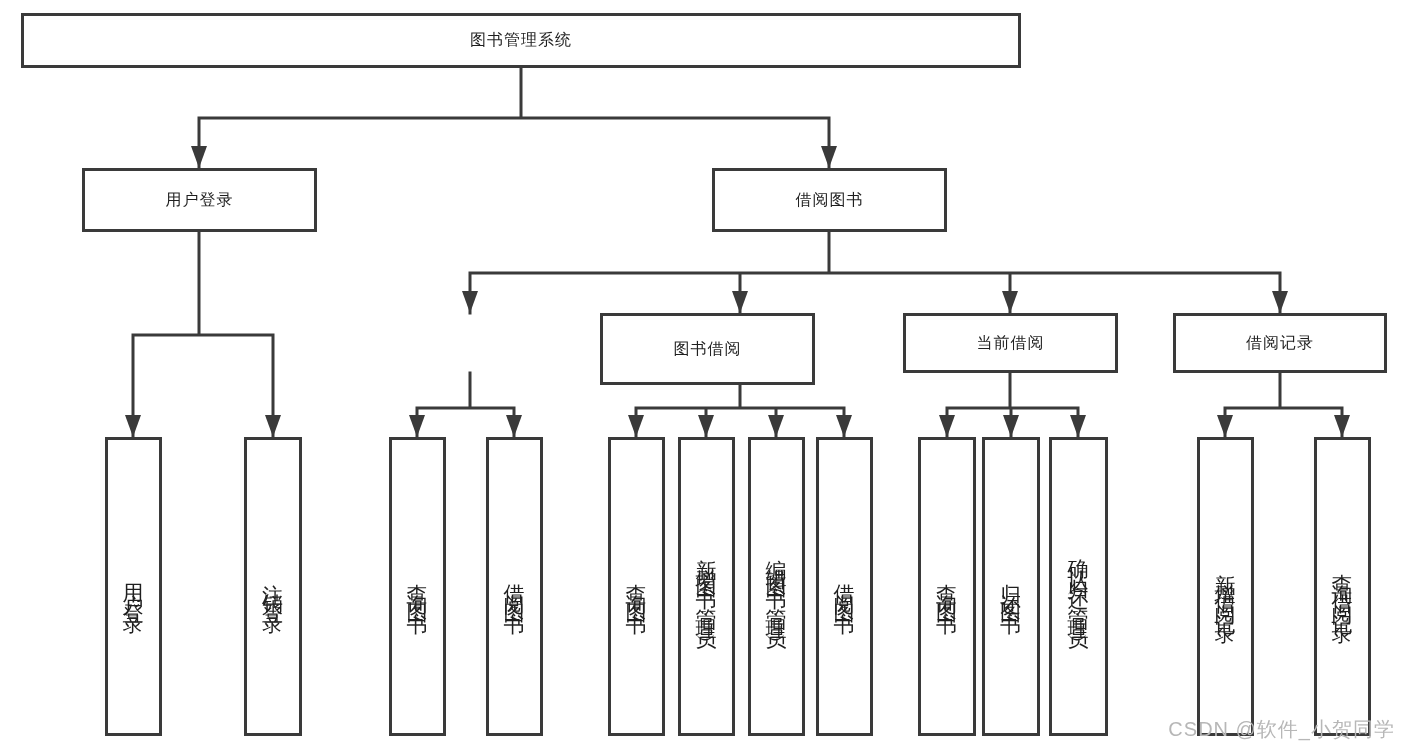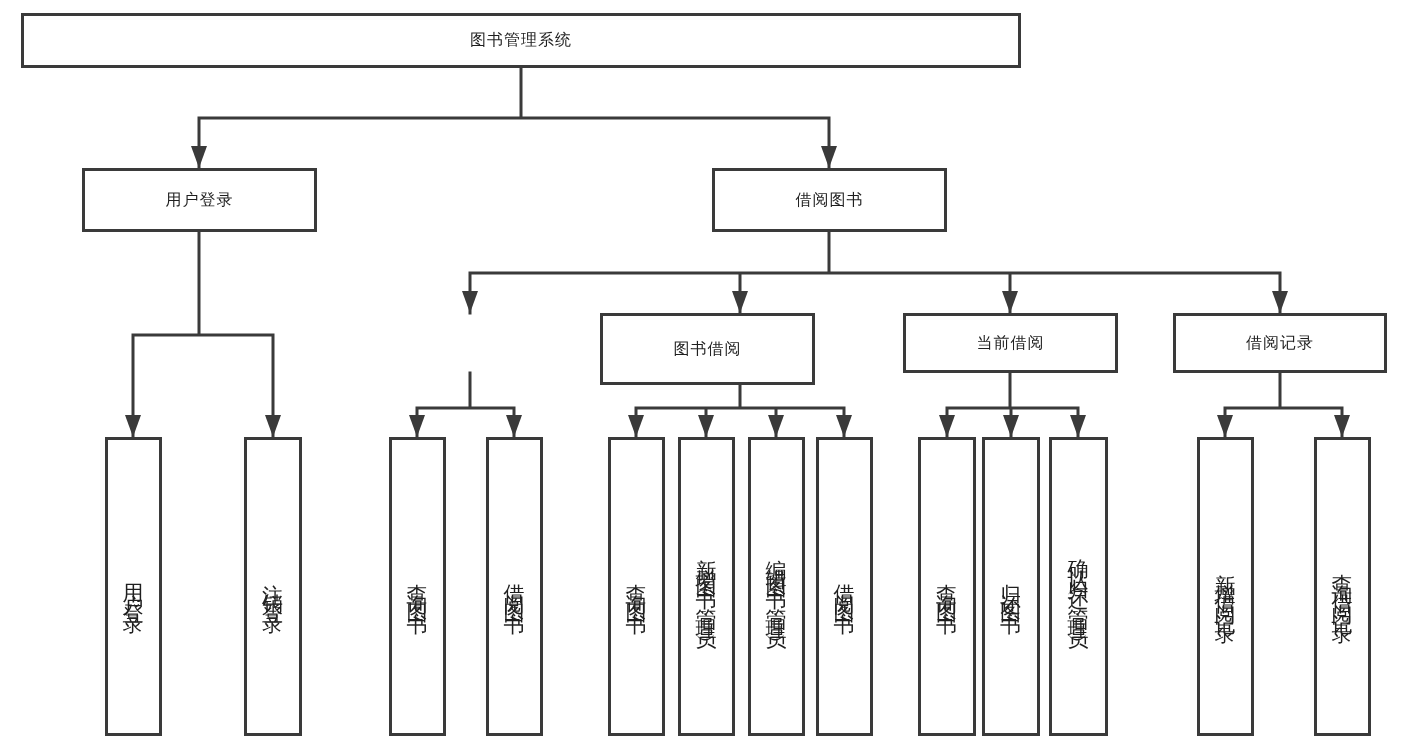--- a/index.html
+++ b/index.html
@@ -160,13 +160,14 @@
     <span class="vlbl">确认归还（管理员）</span>
   </div>
 
   <div class="vbox" style="left:1197px;top:437px;width:57px;height:299px">
     <span class="vlbl">新增借阅记录</span>
   </div>
   <div class="vbox" style="left:1314px;top:437px;width:57px;height:299px">
     <span class="vlbl">查询借阅记录</span>
   </div>
 
+  <div class="watermark">CSDN @软件_小贺同学</div>
 </div>
 
 </body></html>

